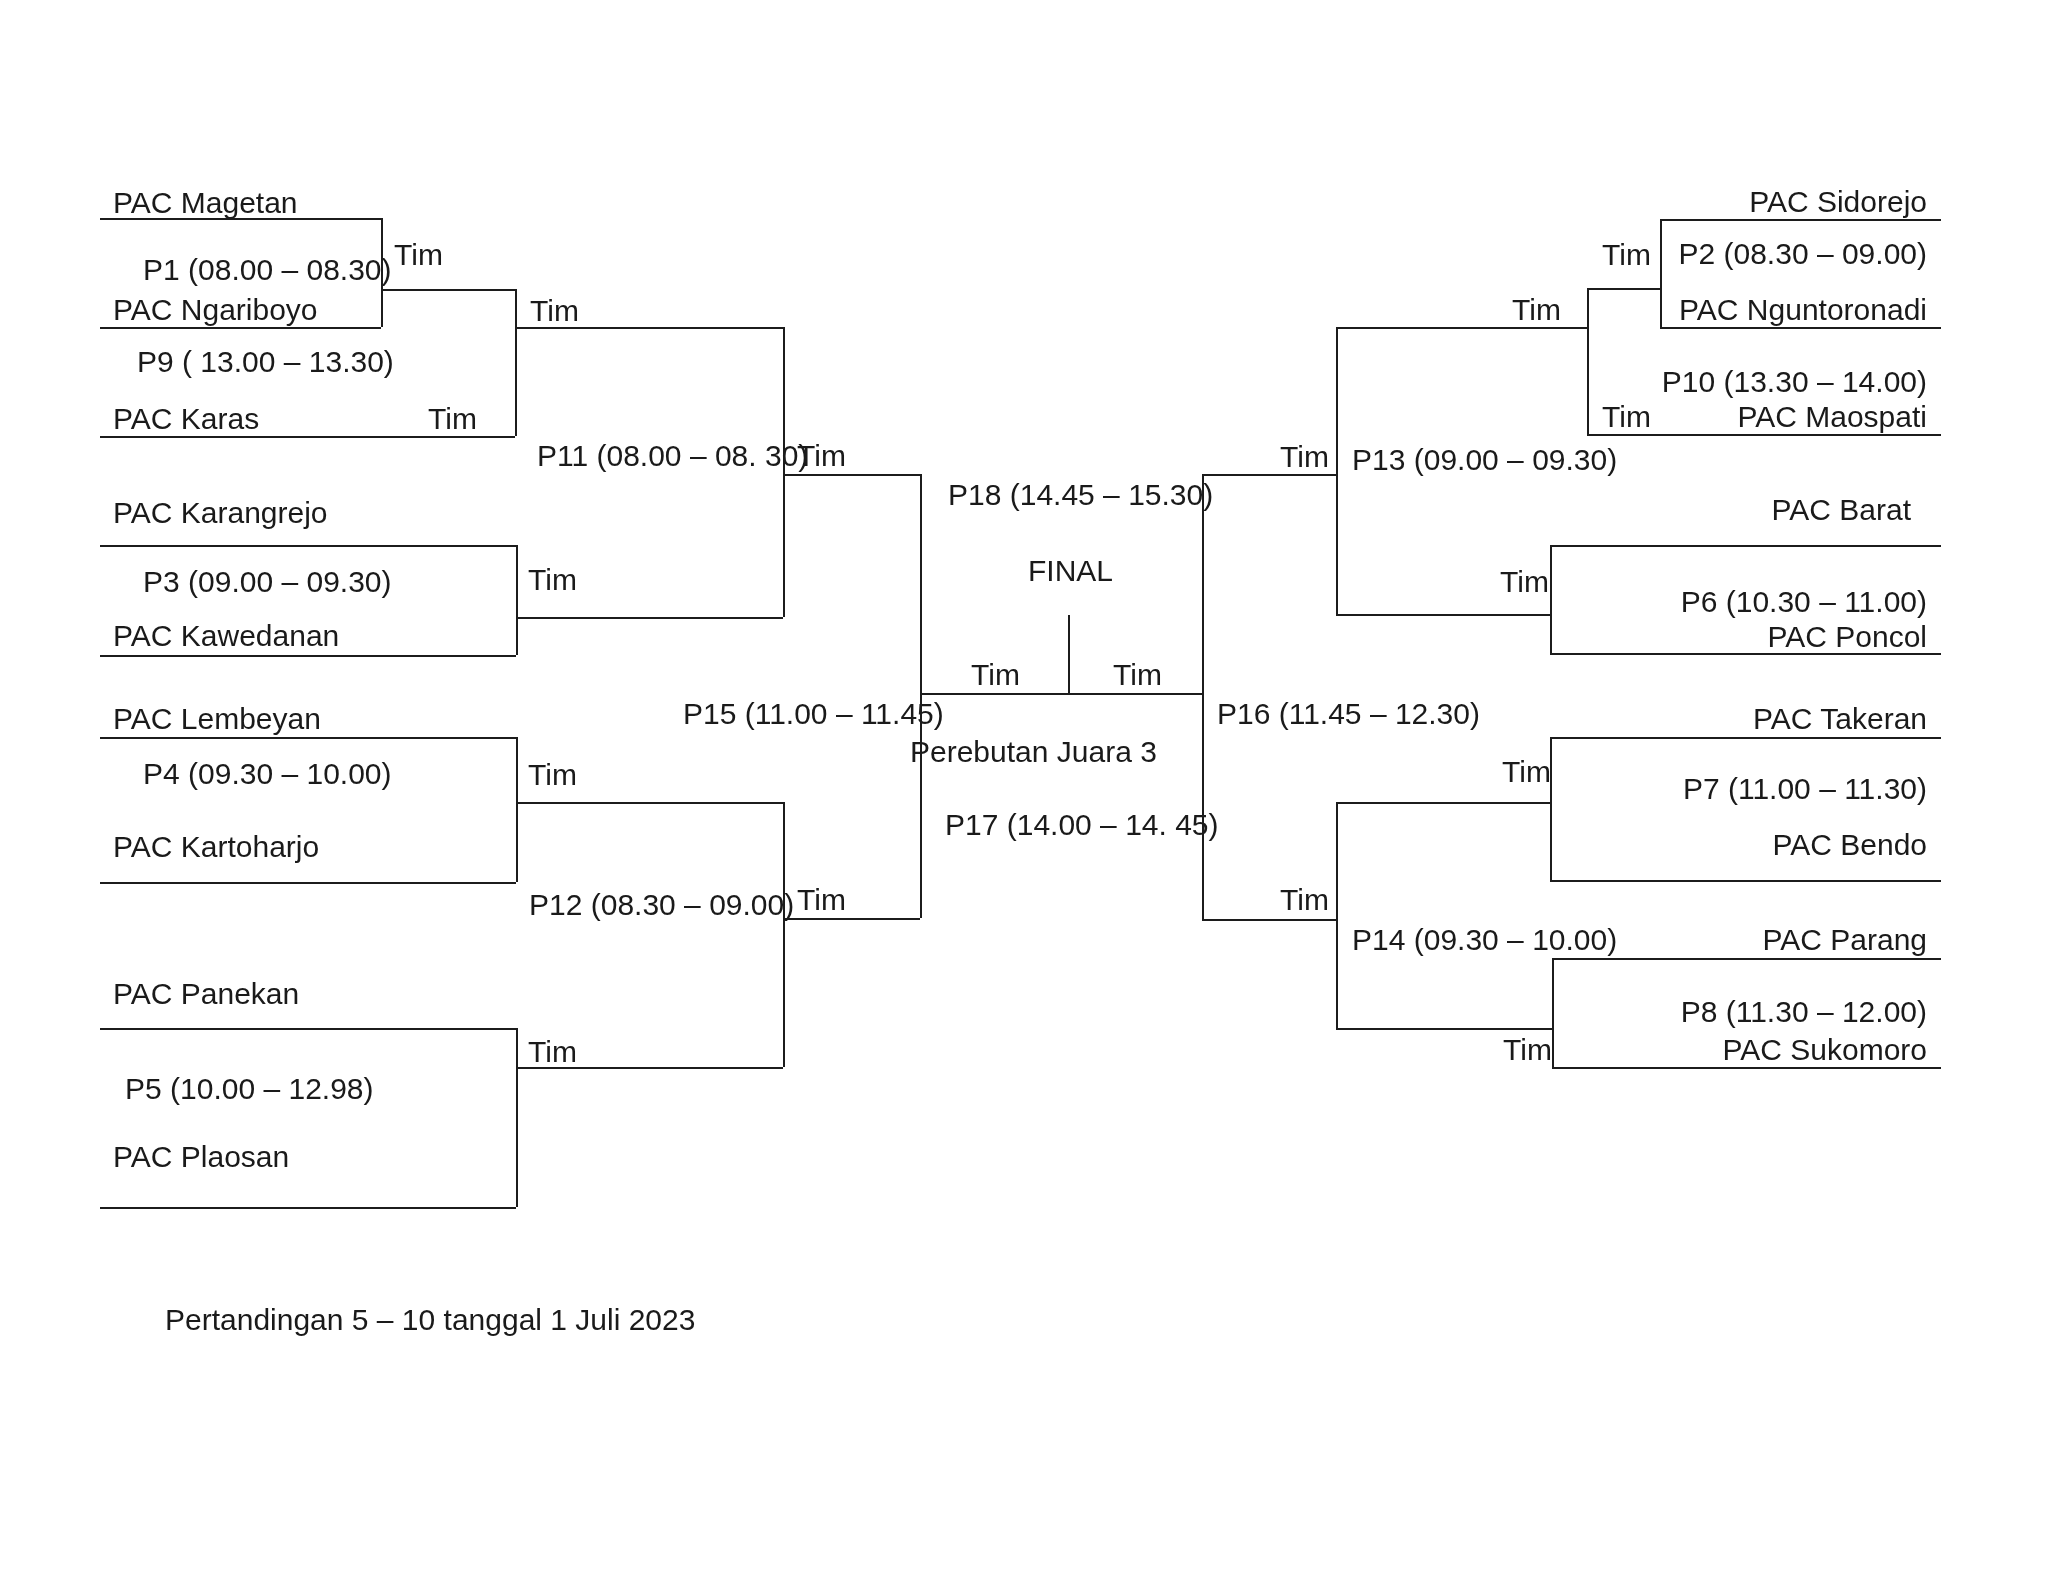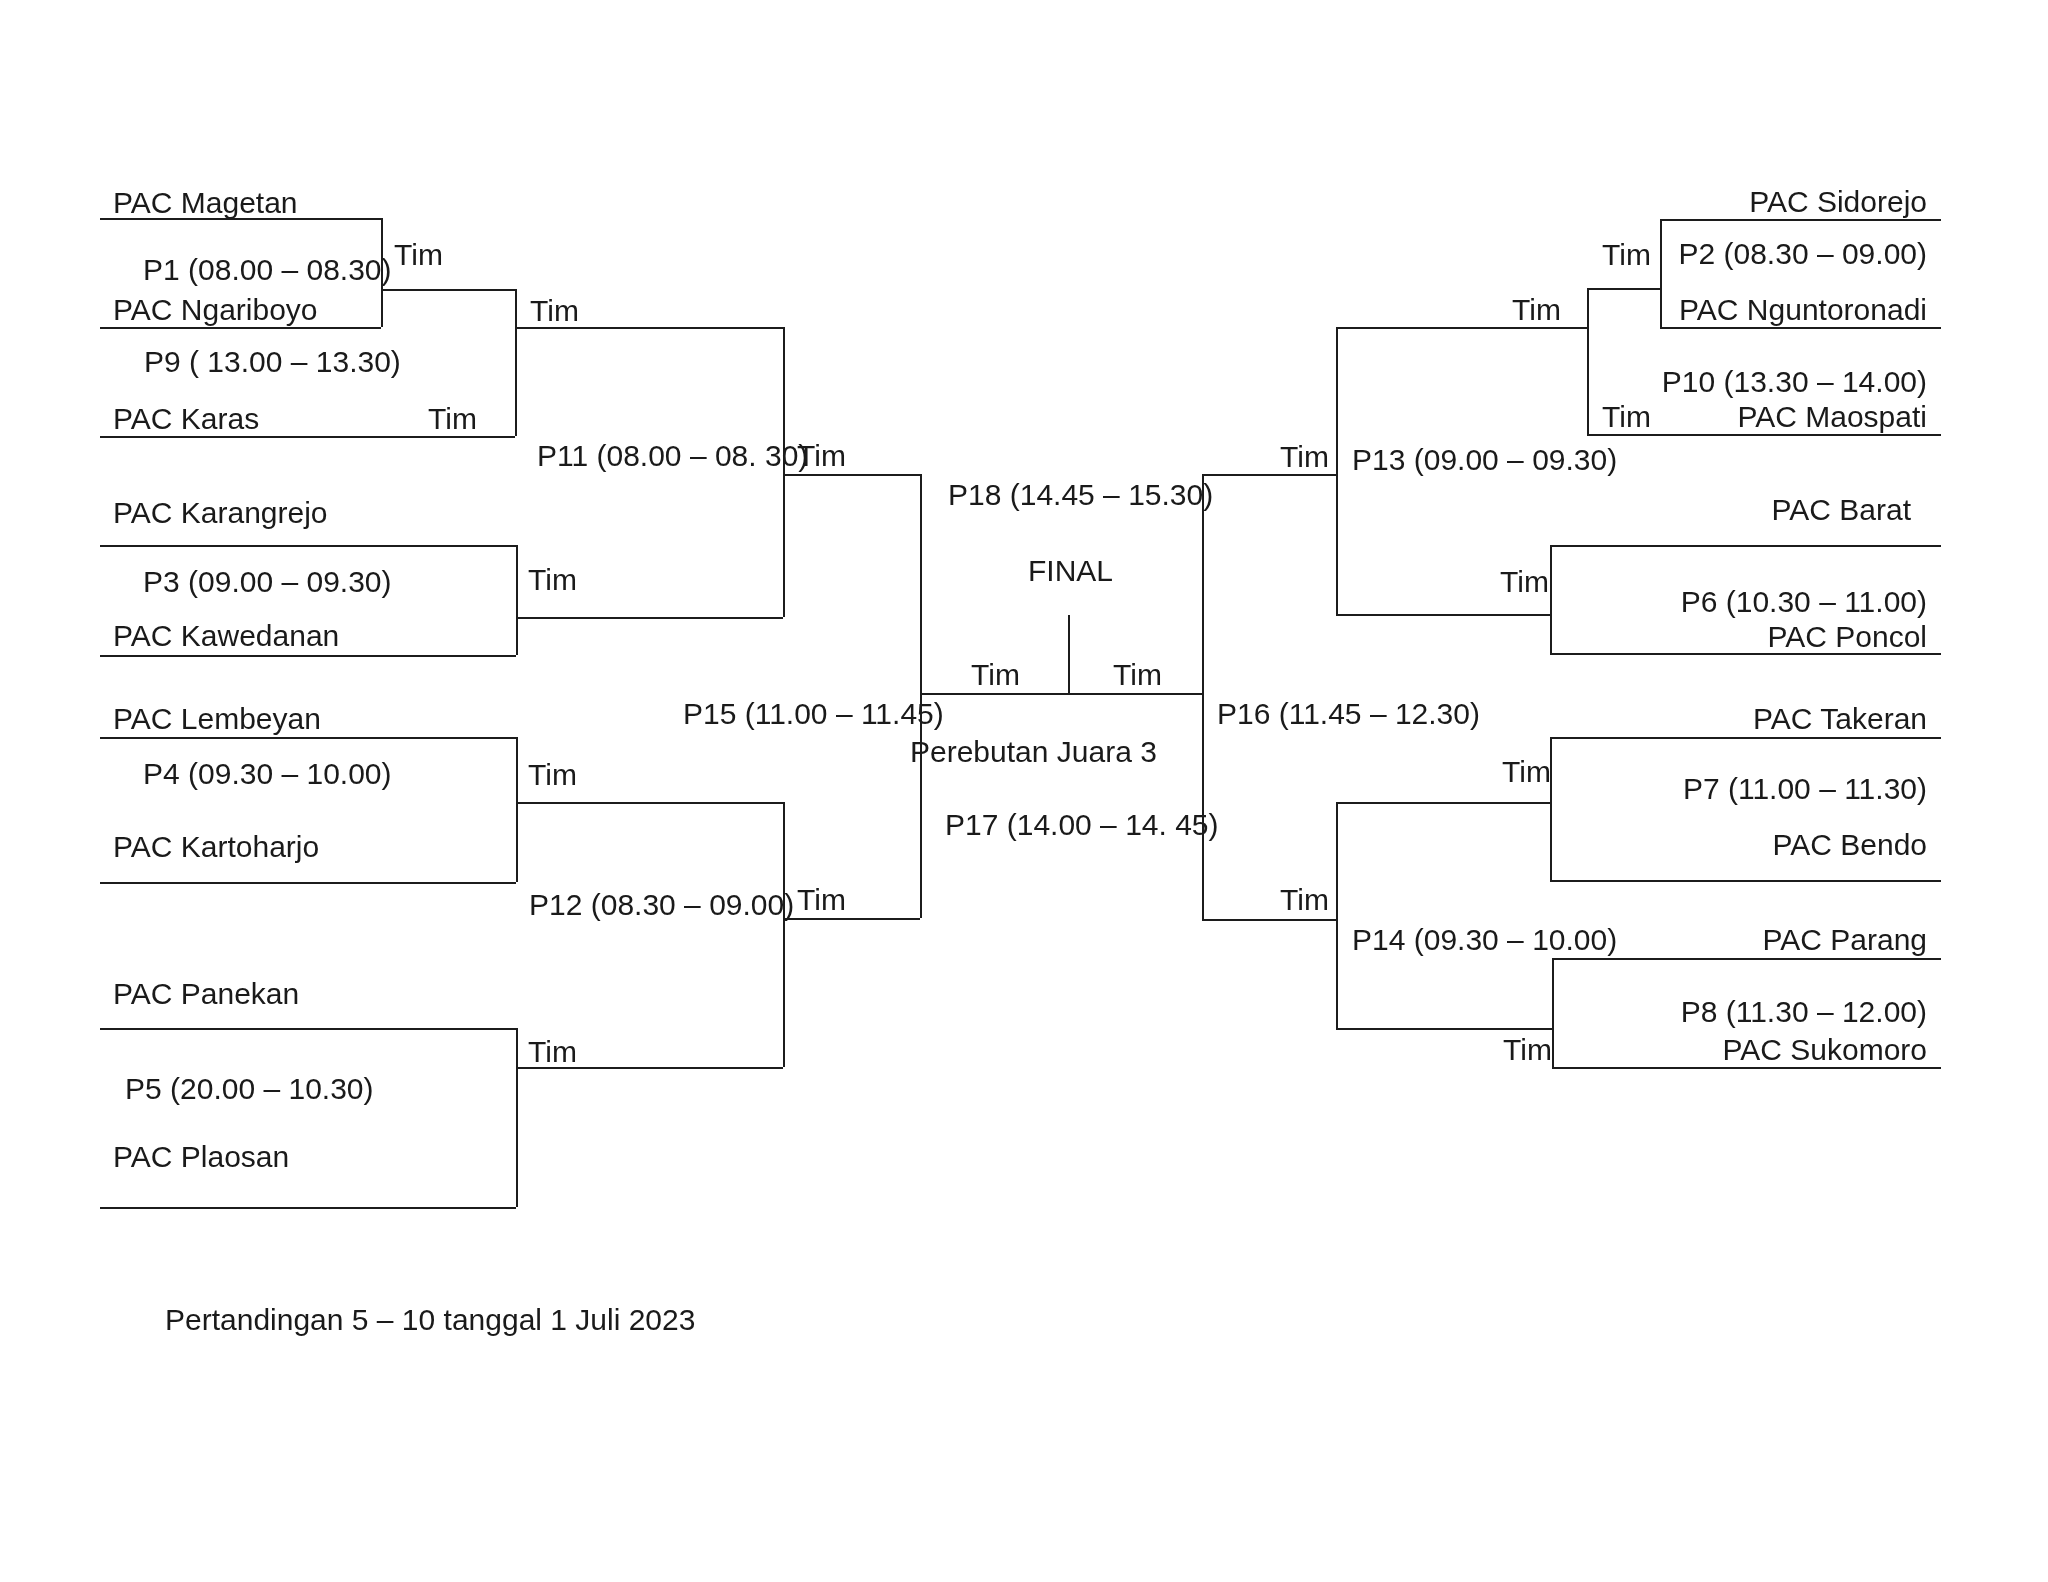--- a/index.html
+++ b/index.html
@@ -22,24 +22,24 @@
   <div class="t" style="left:113px;top:293px">PAC Ngariboyo</div>
   <div class="t" style="left:113px;top:402px">PAC Karas</div>
   <div class="t" style="left:113px;top:496px">PAC Karangrejo</div>
   <div class="t" style="left:113px;top:619px">PAC Kawedanan</div>
   <div class="t" style="left:113px;top:702px">PAC Lembeyan</div>
   <div class="t" style="left:113px;top:830px">PAC Kartoharjo</div>
   <div class="t" style="left:113px;top:977px">PAC Panekan</div>
   <div class="t" style="left:113px;top:1140px">PAC Plaosan</div>
 
   <div class="t" style="left:143px;top:253px">P1 (08.00 – 08.30)</div>
-  <div class="t" style="left:144px;top:345px">P9 ( 13.00 – 13.30)</div>
+  <div class="t" style="left:137px;top:345px">P9 ( 13.00 – 13.30)</div>
   <div class="t" style="left:143px;top:565px">P3 (09.00 – 09.30)</div>
   <div class="t" style="left:143px;top:757px">P4 (09.30 – 10.00)</div>
-  <div class="t" style="left:125px;top:1072px">P5 (20.00 – 10.30)</div>
+  <div class="t" style="left:125px;top:1072px">P5 (10.00 – 12.98)</div>
 
   <div class="t" style="left:537px;top:439px">P11 (08.00 – 08. 30)</div>
   <div class="t" style="left:529px;top:888px">P12 (08.30 – 09.00)</div>
   <div class="t" style="left:683px;top:697px">P15 (11.00 – 11.45)</div>
   <div class="t" style="left:948px;top:478px">P18 (14.45 – 15.30)</div>
   <div class="t" style="left:1028px;top:554px">FINAL</div>
   <div class="t" style="left:910px;top:735px">Perebutan Juara 3</div>
   <div class="t" style="left:945px;top:808px">P17 (14.00 – 14. 45)</div>
   <div class="t" style="left:1352px;top:443px">P13 (09.00 – 09.30)</div>
   <div class="t" style="left:1217px;top:697px">P16 (11.45 – 12.30)</div>

